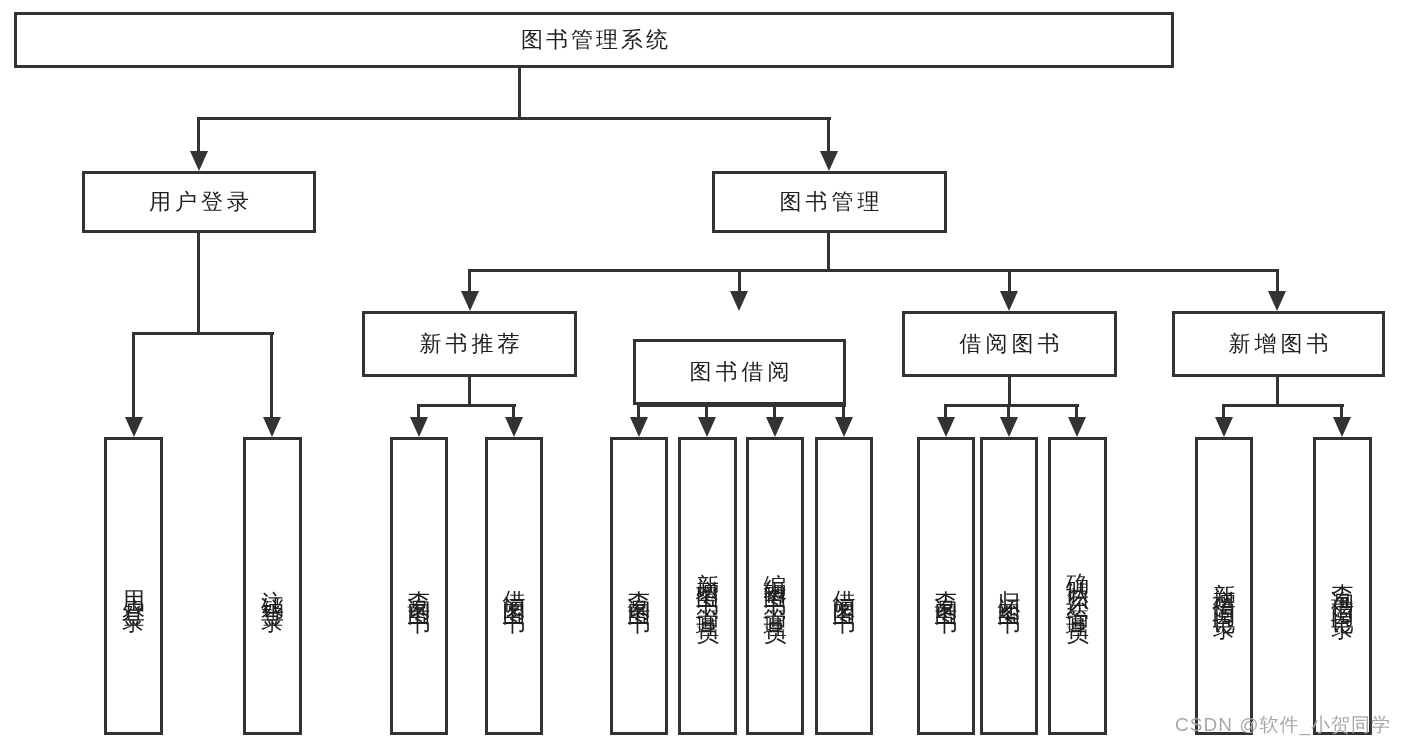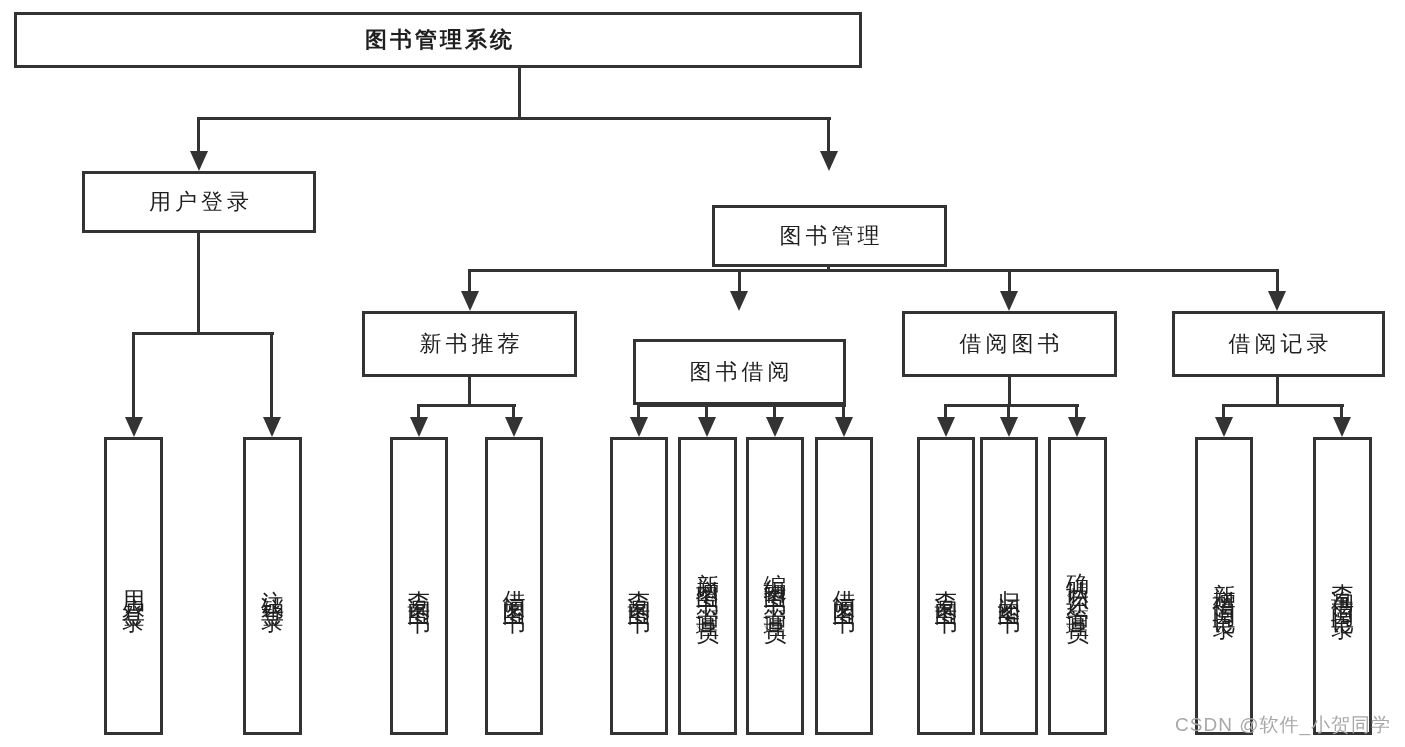--- a/index.html
+++ b/index.html
@@ -59,42 +59,42 @@
     letter-spacing: 1px;
     z-index: 3;
     white-space: nowrap;
   }
 </style>
 </head>
 <body>
 
 <div class="canvas">
 
-  <div class="box h root" style="left:14px; top:12px; width:848px; height:56px;font-weight:bold;">
+  <div class="box h root" style="left:14px; top:12px; width:1160px; height:56px;">
     <span>图书管理系统</span>
   </div>
 
   <div class="box h" style="left:82px; top:171px; width:234px; height:62px;">
     <span>用户登录</span>
   </div>
-  <div class="box h" style="left:712px; top:171px; width:235px; height:62px;margin-top:34px;">
+  <div class="box h" style="left:712px; top:171px; width:235px; height:62px;">
     <span>图书管理</span>
   </div>
 
   <div class="box h" style="left:362px; top:311px; width:215px; height:66px;">
     <span>新书推荐</span>
   </div>
   <div class="box h" style="left:633px; top:311px; width:213px; height:66px;margin-top:28px;">
     <span>图书借阅</span>
   </div>
   <div class="box h" style="left:902px; top:311px; width:215px; height:66px;">
     <span>借阅图书</span>
   </div>
   <div class="box h" style="left:1172px; top:311px; width:213px; height:66px;">
-    <span>借阅记录</span>
+    <span>新增图书</span>
   </div>
 
   <div class="box v" style="left:104px; top:437px; width:59px; height:298px;">
     <span>用户登录</span>
   </div>
   <div class="box v" style="left:243px; top:437px; width:59px; height:298px;">
     <span>注销登录</span>
   </div>
 
   <div class="box v" style="left:390px; top:437px; width:58px; height:298px;">

